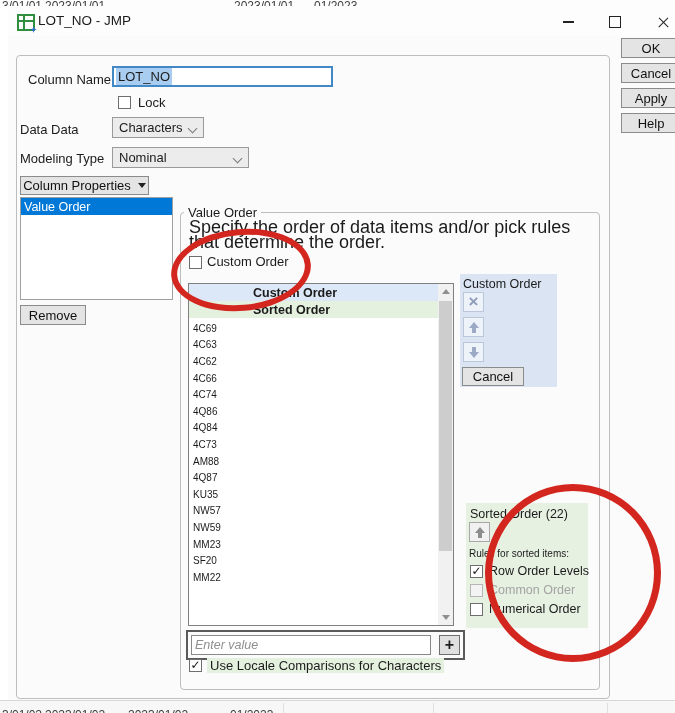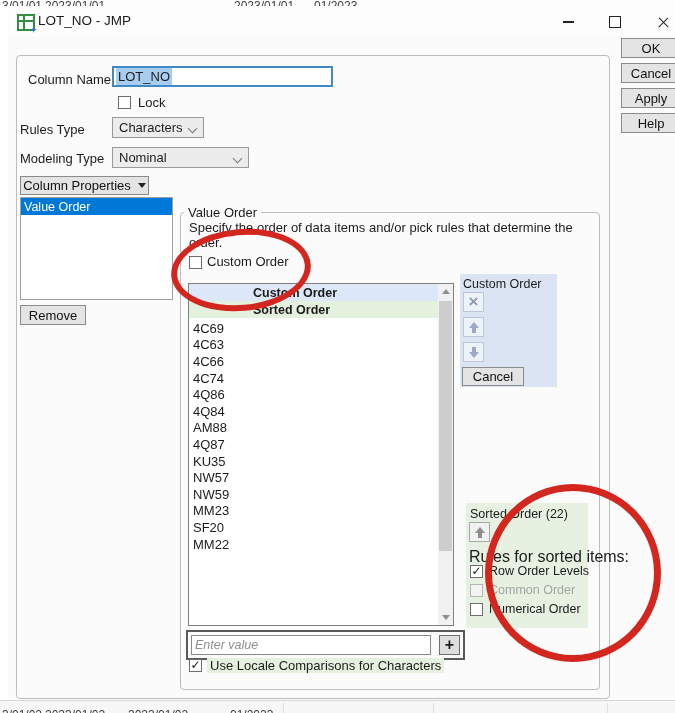--- a/index.html
+++ b/index.html
@@ -60,21 +60,21 @@
   .plist{position:absolute;background:#fff;border:1px solid #a0a0a0;box-sizing:border-box}
   .plist .sel{height:17px;background:#0078d7;color:#fff;font-size:12.5px;display:flex;align-items:center;padding-left:3px}
 
   
   .vlist{position:absolute;left:180px;top:277px;width:266px;height:343px;background:#fff;
          border:1px solid #808080;box-sizing:border-box;overflow:hidden}
   .lhead{height:17px;margin-right:15px;font-weight:bold;font-size:12.5px;display:flex;align-items:center;padding-left:64px}
   .lhead.blue{background:#dce8f8}
   .lhead.green{background:#e5f1df}
   .litems{position:absolute;left:0;top:36px;right:15px}
-  .li{height:16.6px;font-size:13px;display:flex;align-items:center;padding-left:4px}
+  .li{height:16.6px;font-size:10px;display:flex;align-items:center;padding-left:4px}
   .sbar{position:absolute;right:0;top:0;bottom:0;width:15px;background:#f1f1f1}
   .sarr{position:absolute;left:0;width:15px;height:15px;display:flex;align-items:center;justify-content:center}
   .sarr .t{width:0;height:0;border-left:4px solid transparent;border-right:4px solid transparent}
   .sarr.up{top:0}.sarr.up .t{border-bottom:5px solid #8f8f8f}
   .sarr.dn{bottom:0}.sarr.dn .t{border-top:5px solid #8f8f8f}
   .sthumb{position:absolute;left:1px;width:13px;background:#cdcdcd}
 
   .panel{position:absolute;box-sizing:border-box;font-size:12.5px}
   .panel.blue{background:#dbe4f3}
   .panel.green{background:#e7f1e2}
@@ -148,21 +148,21 @@
   <div class="gbox" style="left:8px;top:49px;width:592px;height:642px"></div>
 
   <div class="abs" style="left:20px;top:66px">Column Name</div>
   <div class="field" style="left:104px;top:60px;width:221px;height:21px">
     <span class="selhl">LOT_NO</span>
   </div>
 
   <div class="cb abs" style="left:110px;top:90px"></div>
   <div class="abs" style="left:130px;top:89px">Lock</div>
 
-  <div class="abs" style="left:12px;top:116px">Rules Type</div>
+  <div class="abs" style="left:12px;top:116px">Data Data</div>
   <div class="combo" style="left:104px;top:111px;width:92px;height:21px">
     <span>Characters</span>
     <span class="chev"></span>
   </div>
 
   <div class="abs" style="left:12px;top:145px">Modeling Type</div>
   <div class="combo" style="left:104px;top:141px;width:137px;height:21px">
     <span>Nominal</span>
     <span class="chev"></span>
   </div>
@@ -172,38 +172,40 @@
     <span class="tri-down"></span>
   </div>
   <div class="plist" style="left:12px;top:191px;width:153px;height:103px">
     <div class="sel">Value Order</div>
   </div>
   <div class="btn abs" style="left:12px;top:299px;width:66px;height:20px">Remove</div>
 
   <div class="gbox" style="left:172px;top:206px;width:418px;height:476px"></div>
   <div class="glabel" style="left:176px;top:199px">Value Order</div>
 
-  <div class="abs" style="left:181px;top:214px;width:404px;font-size:13px;line-height:15px">Specify the order of data items and/or pick rules that determine the order.</div>
+  <div class="abs" style="left:181px;top:214px;width:404px;font-size:18px;line-height:15px">Specify the order of data items and/or pick rules that determine the order.</div>
 
   <div class="cb abs" style="left:181px;top:250px"></div>
   <div class="abs" style="left:199px;top:248px">Custom Order</div>
 
   <div class="redcircle" style="left:163px;top:223px;width:128px;height:70px;transform:rotate(-5deg)"></div>
 
   <div class="vlist">
     <div class="lhead blue">Custom Order</div>
     <div class="lhead green">Sorted Order</div>
     <div class="litems">
 
     <div class="li">4C69</div>
         <div class="li">4C63</div>
+        <div class="li">4C62</div>
         <div class="li">4C66</div>
         <div class="li">4C74</div>
         <div class="li">4Q86</div>
         <div class="li">4Q84</div>
+        <div class="li">4C73</div>
         <div class="li">AM88</div>
         <div class="li">4Q87</div>
         <div class="li">KU35</div>
         <div class="li">NW57</div>
         <div class="li">NW59</div>
         <div class="li">MM23</div>
         <div class="li">SF20</div>
         <div class="li">MM22</div>
       </div>
     <div class="sbar">
@@ -230,21 +232,21 @@
       <span class="arr down"></span>
     </div>
   <div class="btn abs" style="left:454px;top:361px;width:62px;height:19px">Cancel</div>
 
   <div class="panel green" style="left:458px;top:497px;width:122px;height:125px">
     <div class="abs" style="left:4px;top:4px">Sorted Order (22)</div>
   </div>
   <div class="sqbtn" style="left:461px;top:516px">
       <span class="arr"></span>
     </div>
-  <div class="abs" style="left:461px;top:542px;font-size:16px">Rules for sorted items:</div>
+  <div class="abs" style="left:461px;top:542px;font-size:10px">Rules for sorted items:</div>
 
   <div class="rulerow" style="left:462px;top:558px">
     <span class="cb">
         <span class="check">✓</span>
       </span>
     <span class="lbl">Row Order Levels</span>
   </div>
   <div class="rulerow" style="left:462px;top:577px">
     <span class="cb dis"></span>
     <span class="lbl dis">Common Order</span>

